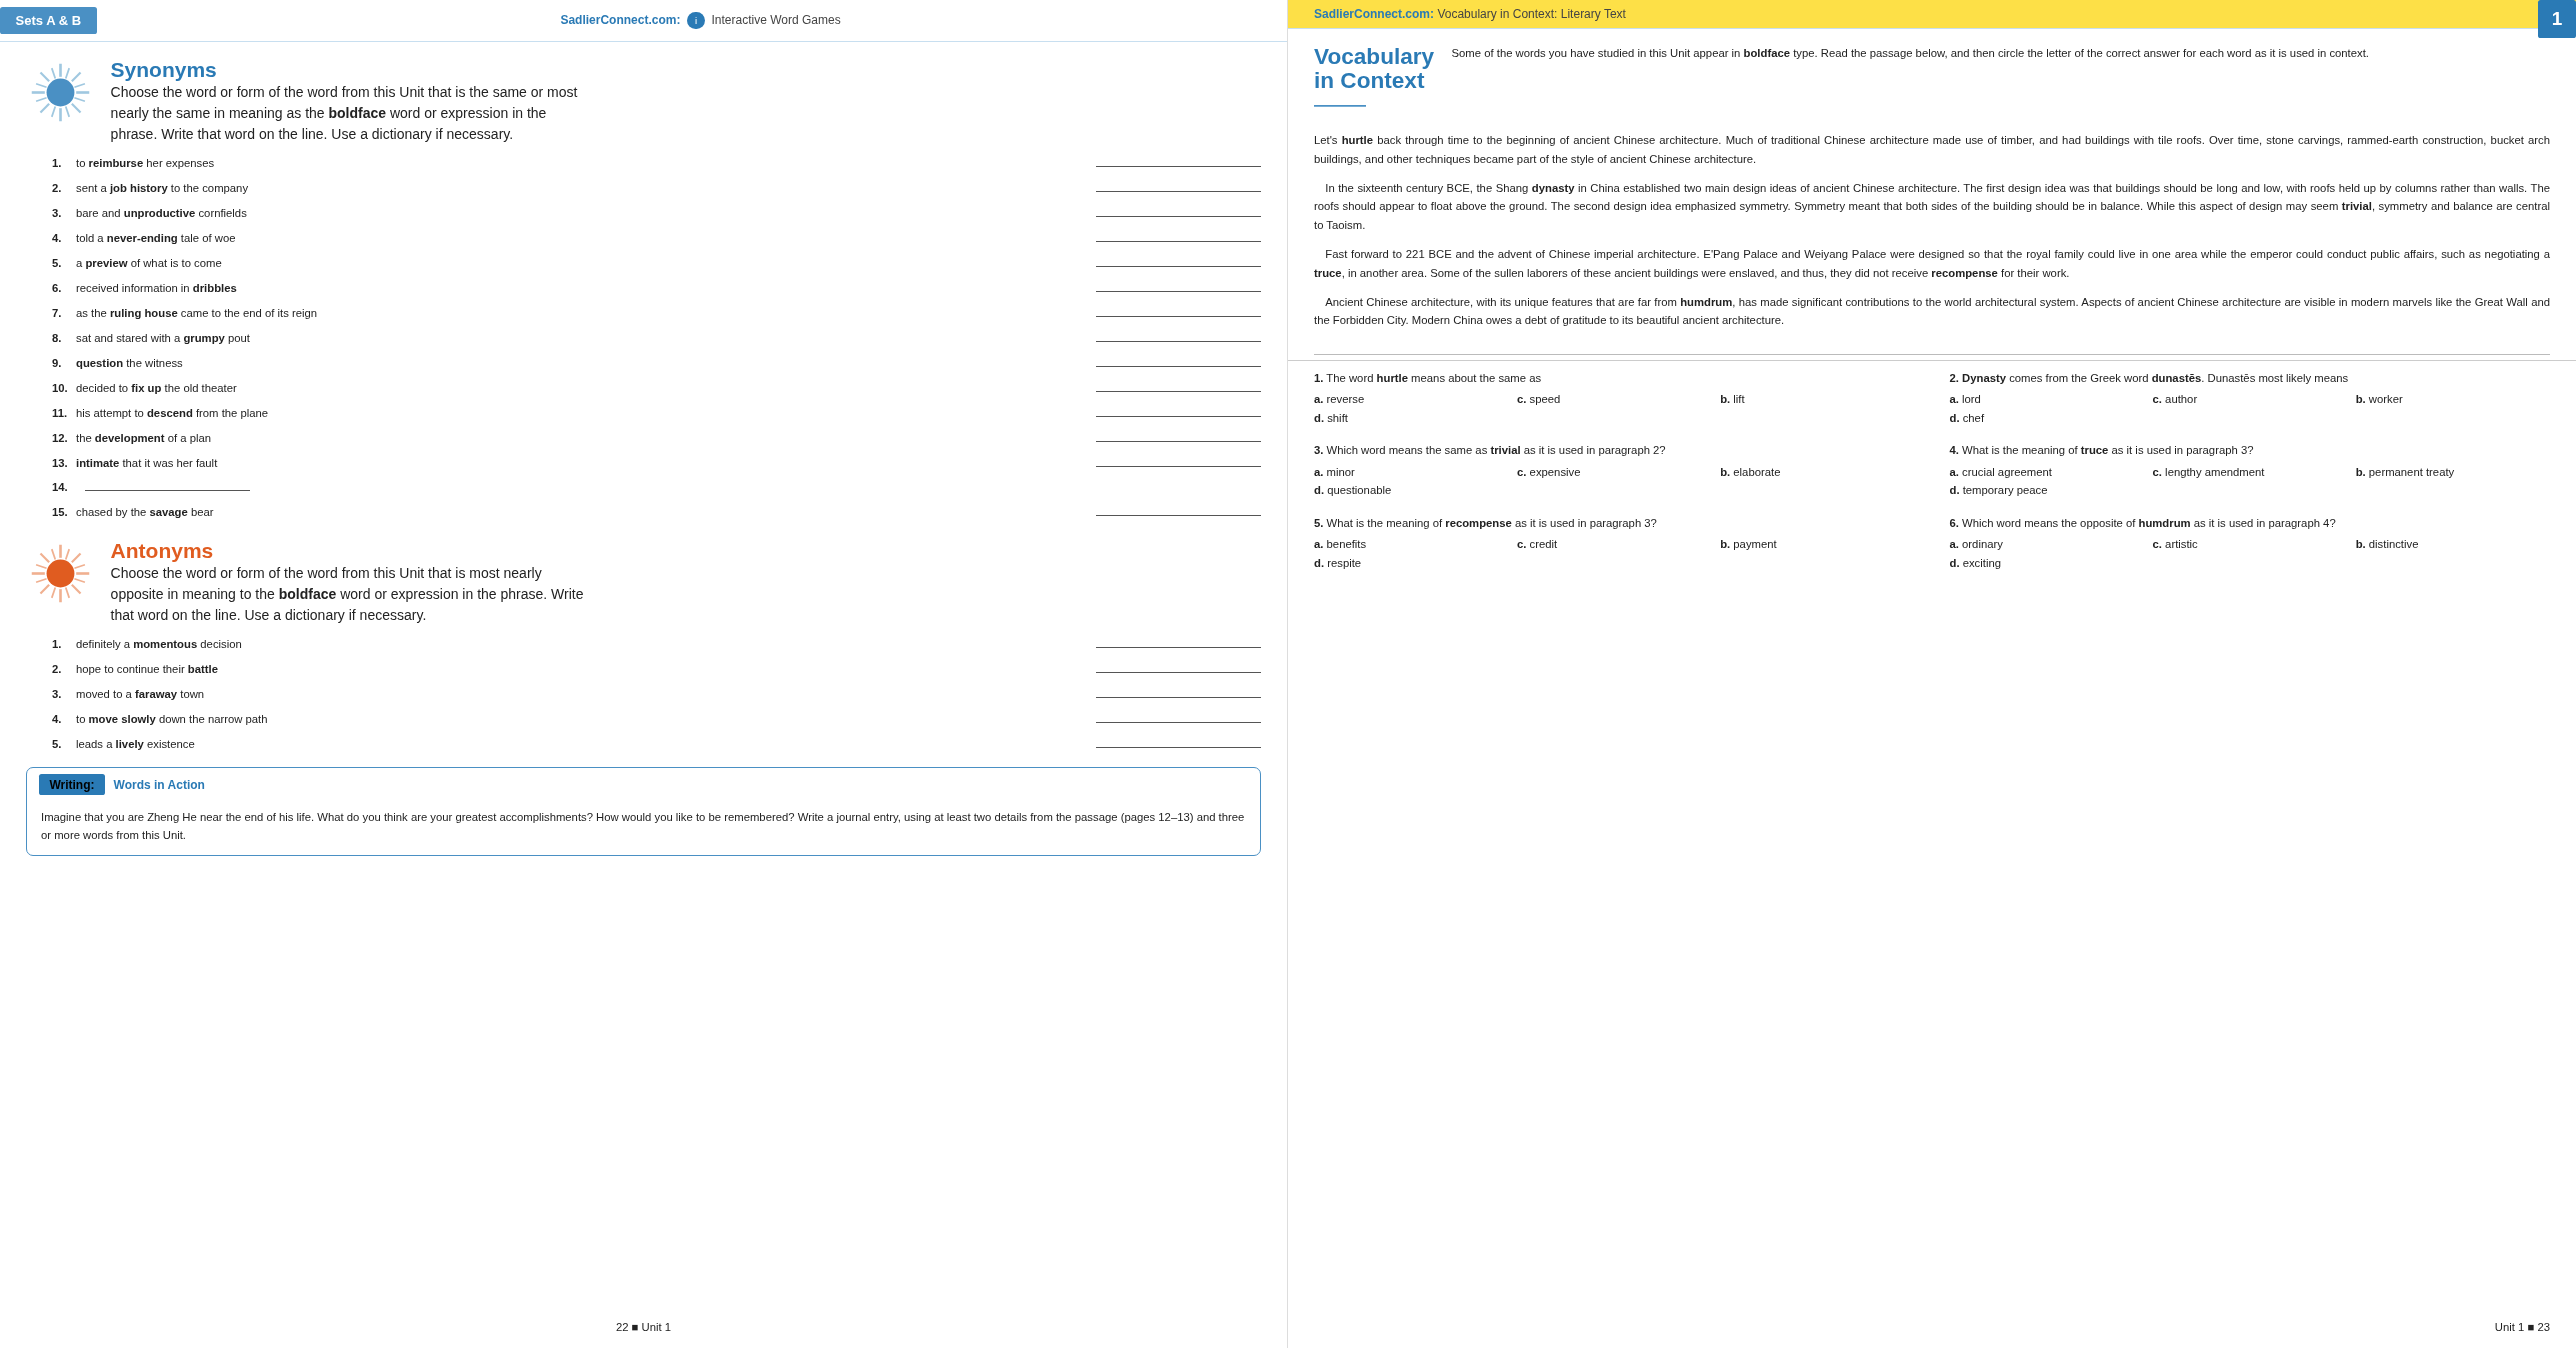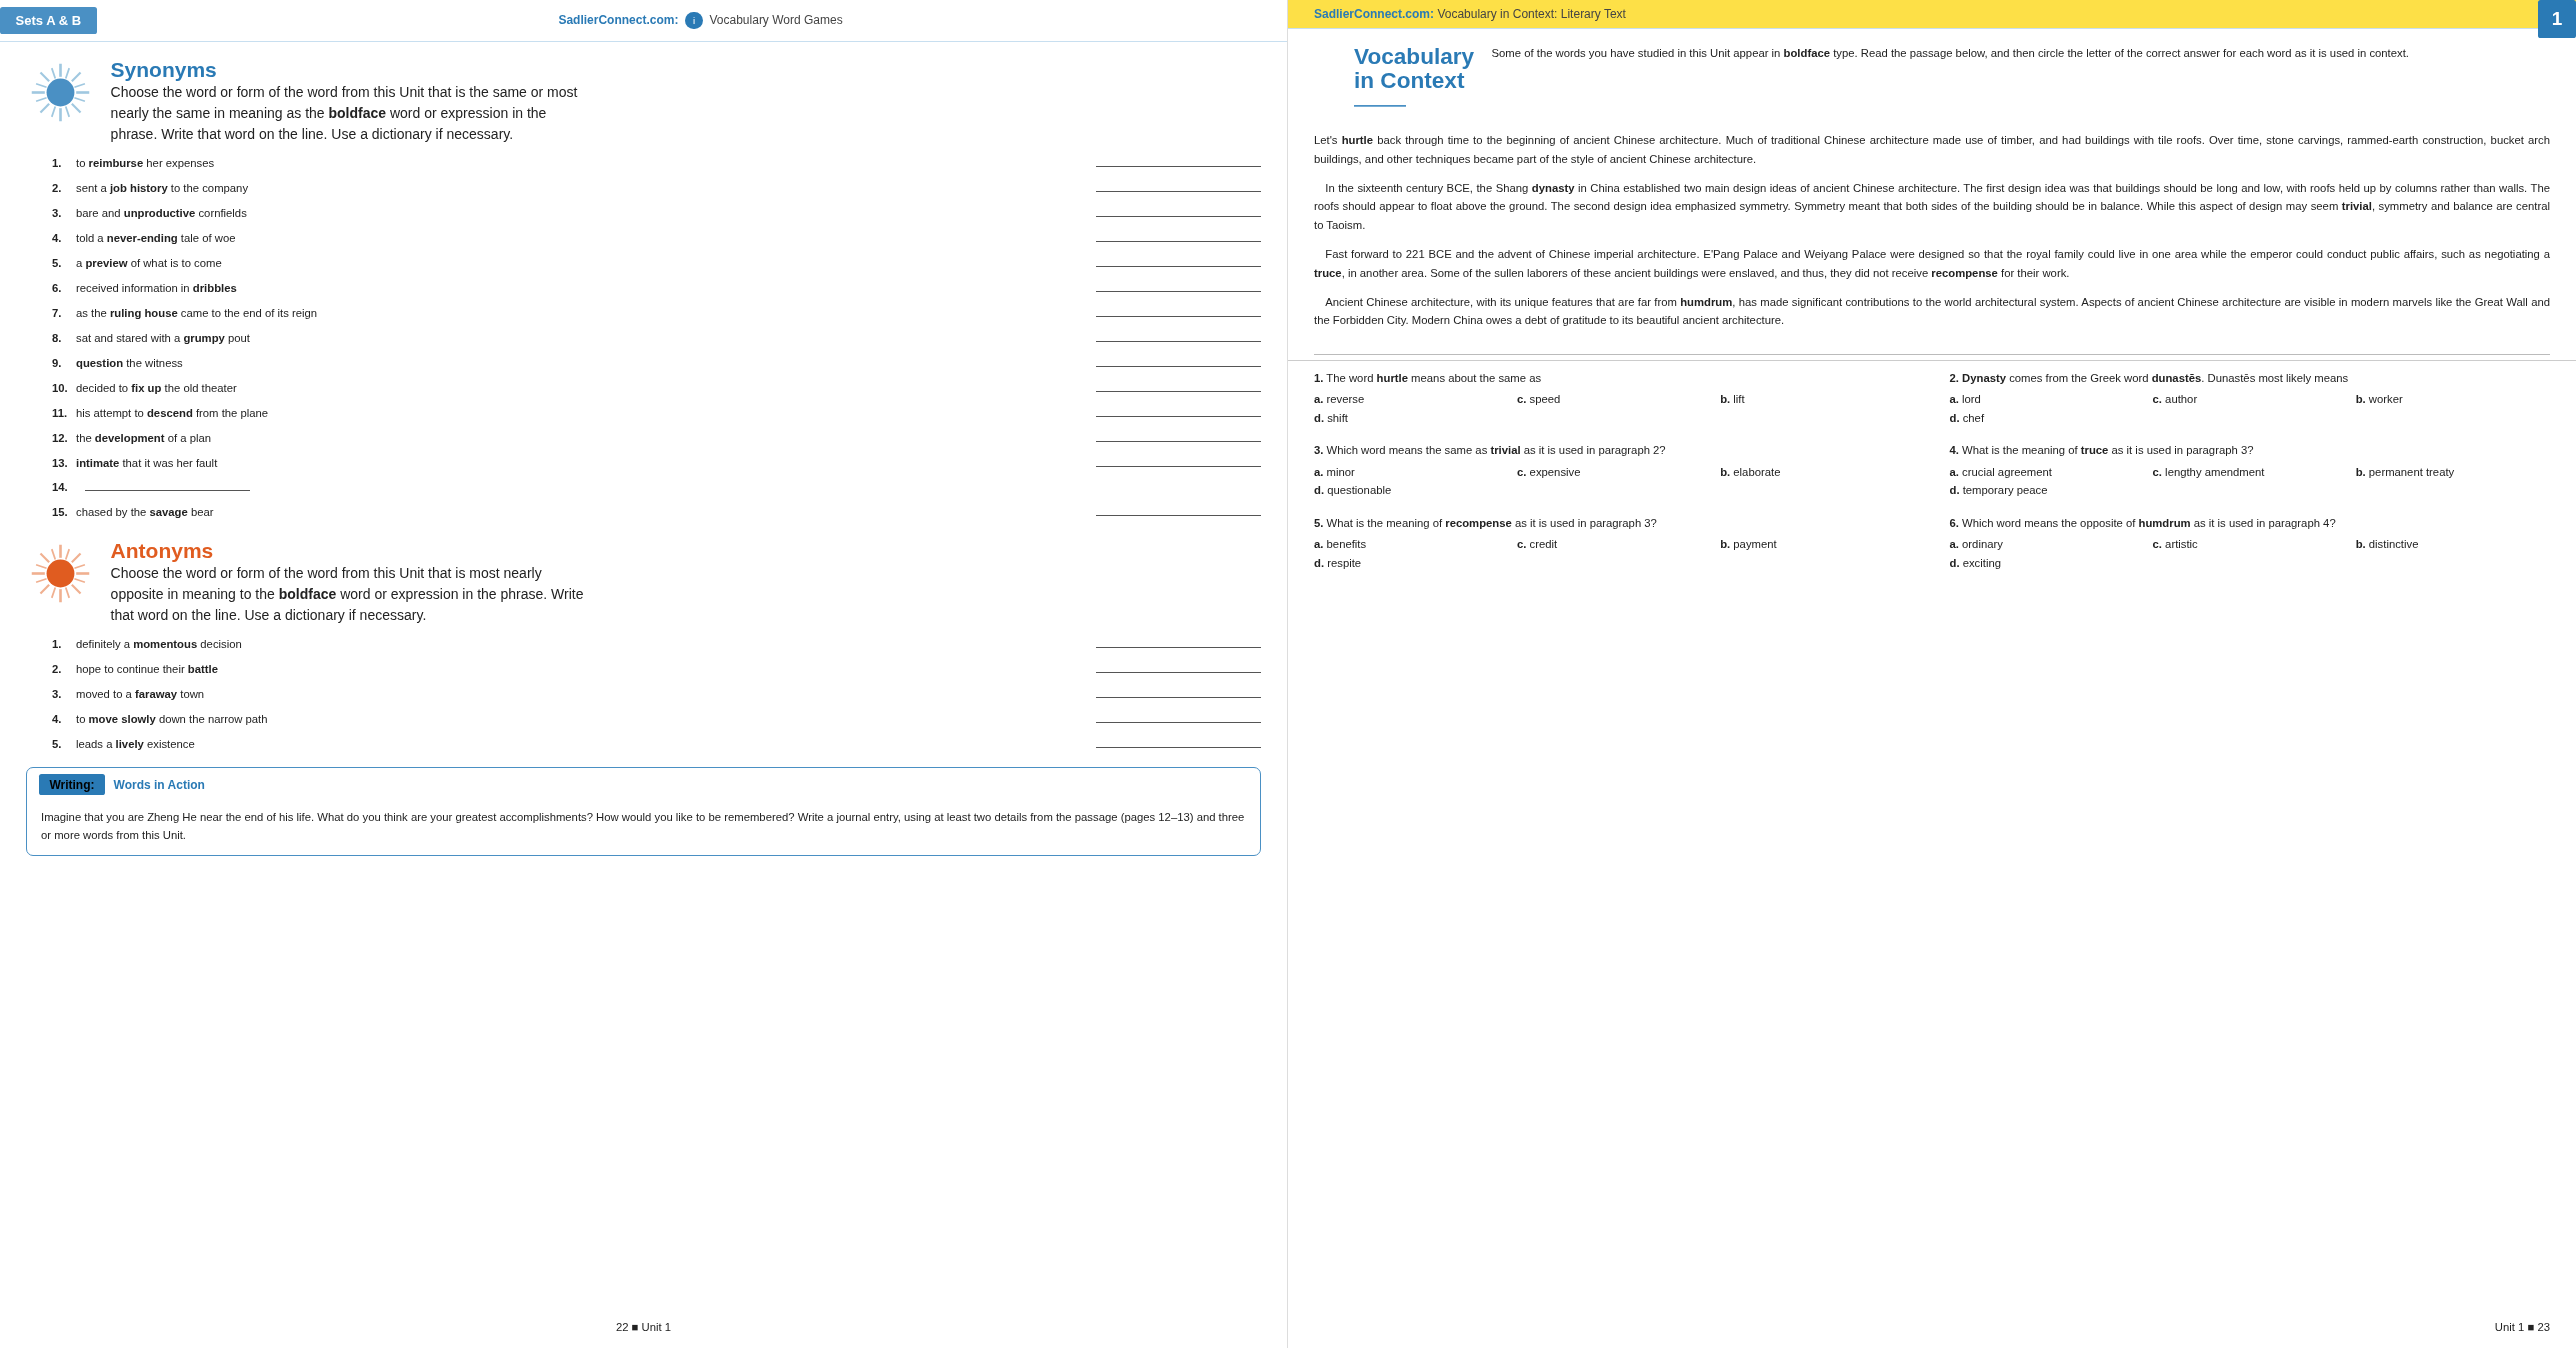--- a/index.html
+++ b/index.html
@@ -218,21 +218,20 @@
 
     
     .vocab-header-area {
       display: flex;
       align-items: flex-start;
       padding: 15.6px 26px 7px 26px;
     }
     .vocab-title-block {
       min-width: 113px;
       margin-right: 17.4px;
-      margin-left: 40px;
     }
     .vocab-title-text {
       font-size: 22.6px;
       font-weight: bold;
       color: #2a7ab5;
       line-height: 1.1;
     }
     .vocab-header-desc {
       font-size: 11.3px;
       line-height: 1.55;
@@ -265,21 +264,21 @@
 </head>
 <body>
 
 <div class="page page-left">
 
   <div class="header-wrapper">
     <div class="header-badge">Sets A &amp; B</div>
     <div class="header-center">
       <span class="site-link">SadlierConnect.com:</span>
       <span class="header-icon">i</span>
-      <span>Vocabulary Word Games</span>
+      <span>Interactive Word Games</span>
     </div>
   </div>
 
   <div class="section-header-area">
     <div class="section-icon">
       <svg class="sunburst" viewBox="0 0 70 70" xmlns="http://www.w3.org/2000/svg">
 
         <g transform="translate(35,35)">
           <line x1="0" y1="-33" x2="0" y2="-18" stroke="#a0c8e0" stroke-width="3"></line>
           <line x1="0" y1="18" x2="0" y2="33" stroke="#a0c8e0" stroke-width="3"></line>

